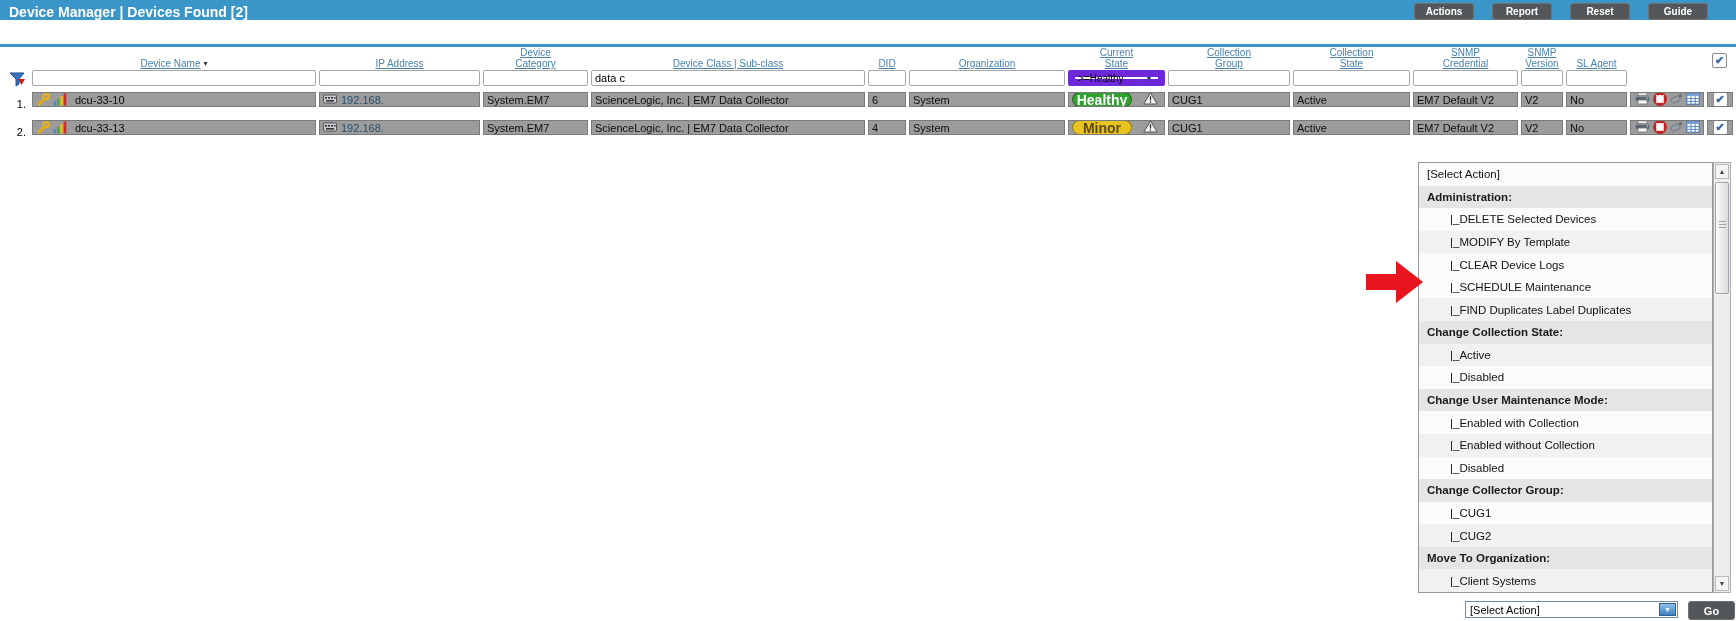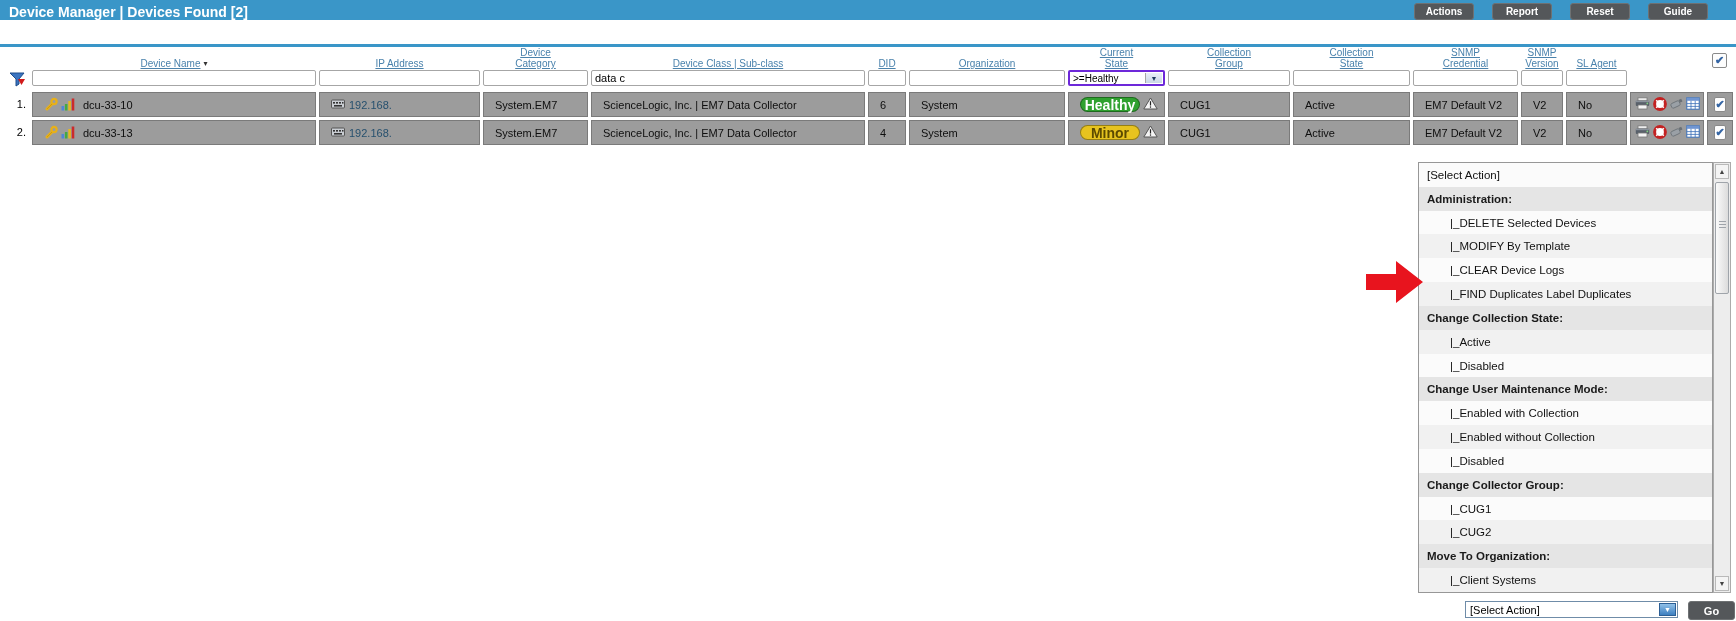--- a/index.html
+++ b/index.html
@@ -35,39 +35,39 @@
               font-size:10px;color:#4A82AC;cursor:pointer;}
   .hdr-lines{display:flex;flex-direction:column;align-items:center;}
   .hdr-line{text-decoration:underline;line-height:11px;white-space:nowrap;}
   .sort-ind{font-size:8px;color:#333;margin-left:3px;text-decoration:none;}
   .hdr-line-row{display:flex;align-items:center;}
 
   
   .filter-input{position:absolute;top:70px;height:16px;box-sizing:border-box;border:1px solid #A6A6A6;
                 border-radius:2px;background:#fff;font-size:11px;padding:0 3px;color:#000;
                 font-family:"Liberation Sans",sans-serif;}
-  .state-select{position:absolute;top:70px;height:16px;box-sizing:border-box;border:2px solid #6d28d9;
+  .state-select{position:absolute;top:70px;height:16px;box-sizing:border-box;border:7px solid #6d28d9;
                 border-radius:2px;background:#fff;font-size:10px;display:flex;align-items:center;cursor:pointer;}
   .ss-text{padding-left:3px;color:#000;}
   .ss-arrow{position:absolute;right:1px;top:1px;bottom:1px;width:16px;background:linear-gradient(#EAF0F8,#C9D6E6);
             border-left:1px solid #A6A6A6;display:flex;align-items:center;justify-content:center;
             font-size:7px;color:#1F3A5F;}
   .funnel{position:absolute;left:9px;top:71px;cursor:pointer;}
 
   
   .checkbox{width:13px;height:13px;background:#FDFDFD;border:1px solid #8A8A8A;border-radius:2px;
             display:flex;align-items:center;justify-content:center;font-size:11px;line-height:11px;
             color:#3465A4;font-weight:bold;cursor:pointer;}
   .select-all{position:absolute;left:1712px;top:53px;}
 
   
   .drow{position:absolute;left:0;width:1736px;height:25px;}
   .rownum{position:absolute;left:0;width:26px;top:6px;text-align:right;font-size:11px;color:#000;}
-  .cell{position:absolute;top:0;height:25px;box-sizing:border-box;background:#9C9C9C;border:1px solid #7A7A7A;
-        display:flex;align-items:center;font-size:11px;color:#0E0E0E;padding:0 11px;overflow:hidden;white-space:nowrap;}
+  .cell{position:absolute;top:0;height:15px;box-sizing:border-box;background:#9C9C9C;border:1px solid #7A7A7A;
+        display:flex;align-items:center;font-size:11px;color:#0E0E0E;padding:0 3px;overflow:hidden;white-space:nowrap;}
   .cell .lead-icons{display:flex;align-items:center;gap:3px;margin-right:8px;}
   .ip-text{color:#26506E;margin-left:4px;}
   .state-cell{justify-content:space-between;padding-right:6px;}
   .pill{min-width:60px;height:15px;border-radius:8px;display:flex;align-items:center;justify-content:center;
         font-size:14px;font-weight:bold;border:1px solid rgba(0,0,0,0.35);box-sizing:border-box;}
   .icons-cell{justify-content:center;gap:3px;}
   .check-cell{justify-content:center;}
 
   
   .menu{position:absolute;left:1418px;top:162px;width:295px;height:431px;background:#F7F7F7;
@@ -488,20 +488,21 @@
     </div>
   </div>
     </div>
 
   <div class="menu">
       <div class="menu-item">[Select Action]</div>
       <div class="menu-item mheader">Administration:</div>
       <div class="menu-item indent">|_DELETE Selected Devices</div>
       <div class="menu-item indent alt">|_MODIFY By Template</div>
       <div class="menu-item indent">|_CLEAR Device Logs</div>
+      <div class="menu-item indent">|_SCHEDULE Maintenance</div>
       <div class="menu-item indent alt">|_FIND Duplicates Label Duplicates</div>
       <div class="menu-item mheader">Change Collection State:</div>
       <div class="menu-item indent alt">|_Active</div>
       <div class="menu-item indent">|_Disabled</div>
       <div class="menu-item mheader">Change User Maintenance Mode:</div>
       <div class="menu-item indent">|_Enabled with Collection</div>
       <div class="menu-item indent alt">|_Enabled without Collection</div>
       <div class="menu-item indent">|_Disabled</div>
       <div class="menu-item mheader">Change Collector Group:</div>
       <div class="menu-item indent">|_CUG1</div>

